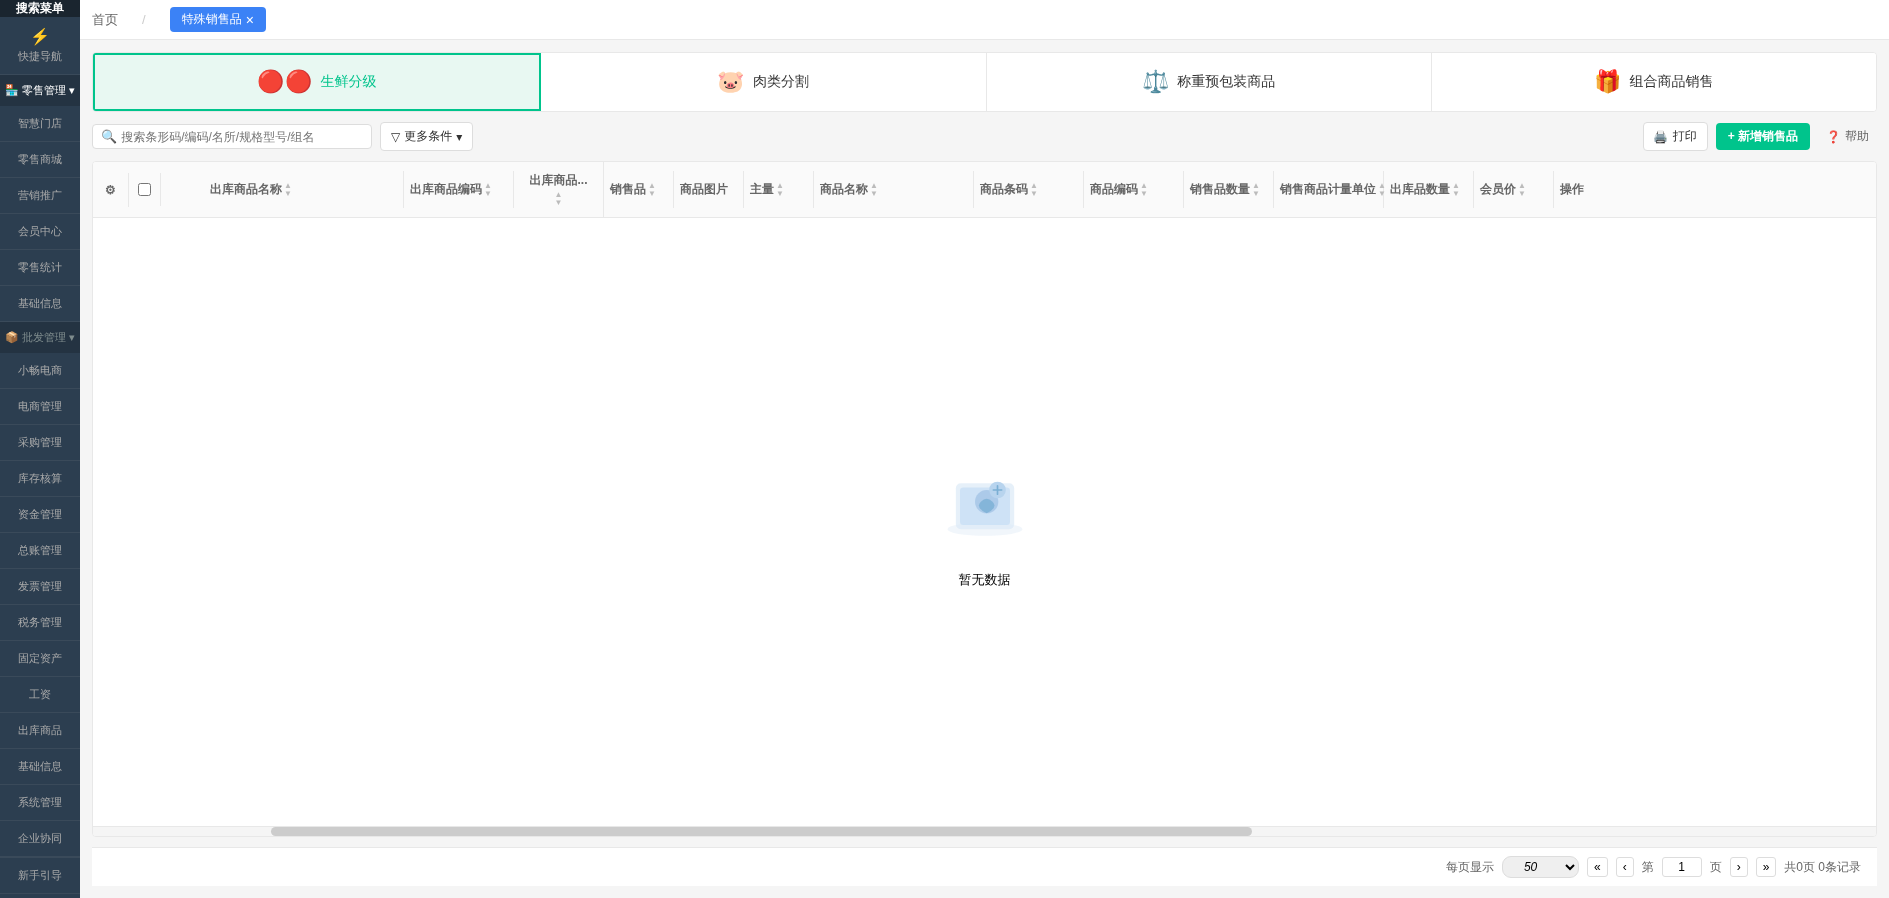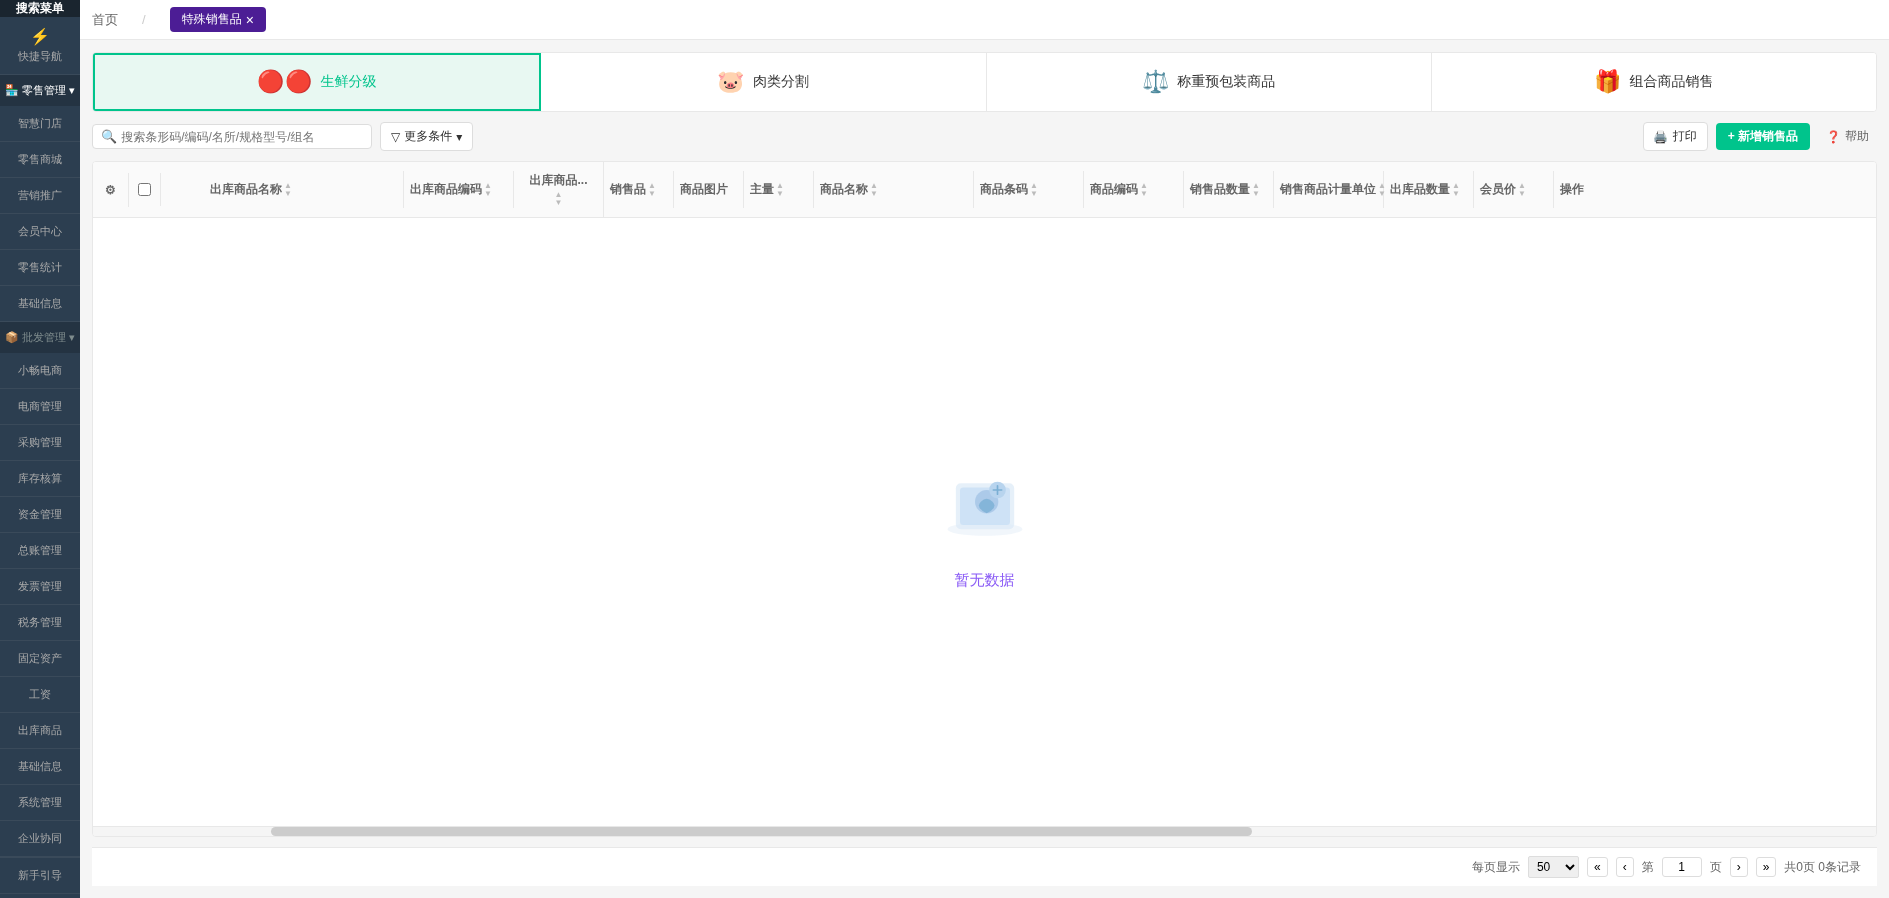--- a/index.html
+++ b/index.html
@@ -76,21 +76,21 @@
       gap: 20px;
       border-bottom: 1px solid #e8e8e8;
       flex-shrink: 0;
     }
     .breadcrumb-item {
       font-size: 13px;
       color: #666;
     }
     .breadcrumb-sep { color: #ccc; margin: 0 4px; }
     .tab-active {
-      background: #4c1d95;
+      background: #3b82f6;
       color: white;
       padding: 4px 12px;
       border-radius: 4px;
       font-size: 12px;
       display: flex;
       align-items: center;
       gap: 4px;
       cursor: pointer;
     }
     .tab-close { cursor: pointer; font-size: 14px; }
@@ -264,42 +264,43 @@
       justify-content: center;
       flex-direction: column;
       gap: 10px;
     }
     .empty-icon {
       font-size: 70px;
       color: #c8dff5;
       text-align: center;
     }
     .empty-text {
-      color: #8b5cf6;
-      font-size: 15px;
+      color: #000000;
+      font-size: 13px;
     }
 
     
     .pagination-bar {
       background: #fff;
       border-top: 1px solid #e8e8e8;
       padding: 8px 16px;
       display: flex;
       align-items: center;
       justify-content: flex-end;
       gap: 8px;
       font-size: 12px;
       color: #666;
       flex-shrink: 0;
     }
     .page-size-select {
       border: 1px solid #ddd;
-      border-radius: 2px;
-      padding: 2px 4px;
-      font-size: 12px;
+      border-radius: 9px;
+      padding: 2px 17px;
+      font-size: 12px;
+      font-style: italic;
     }
     .page-btn {
       padding: 2px 6px;
       border: 1px solid #ddd;
       border-radius: 3px;
       background: #fff;
       cursor: pointer;
       font-size: 12px;
     }
     .page-input {

